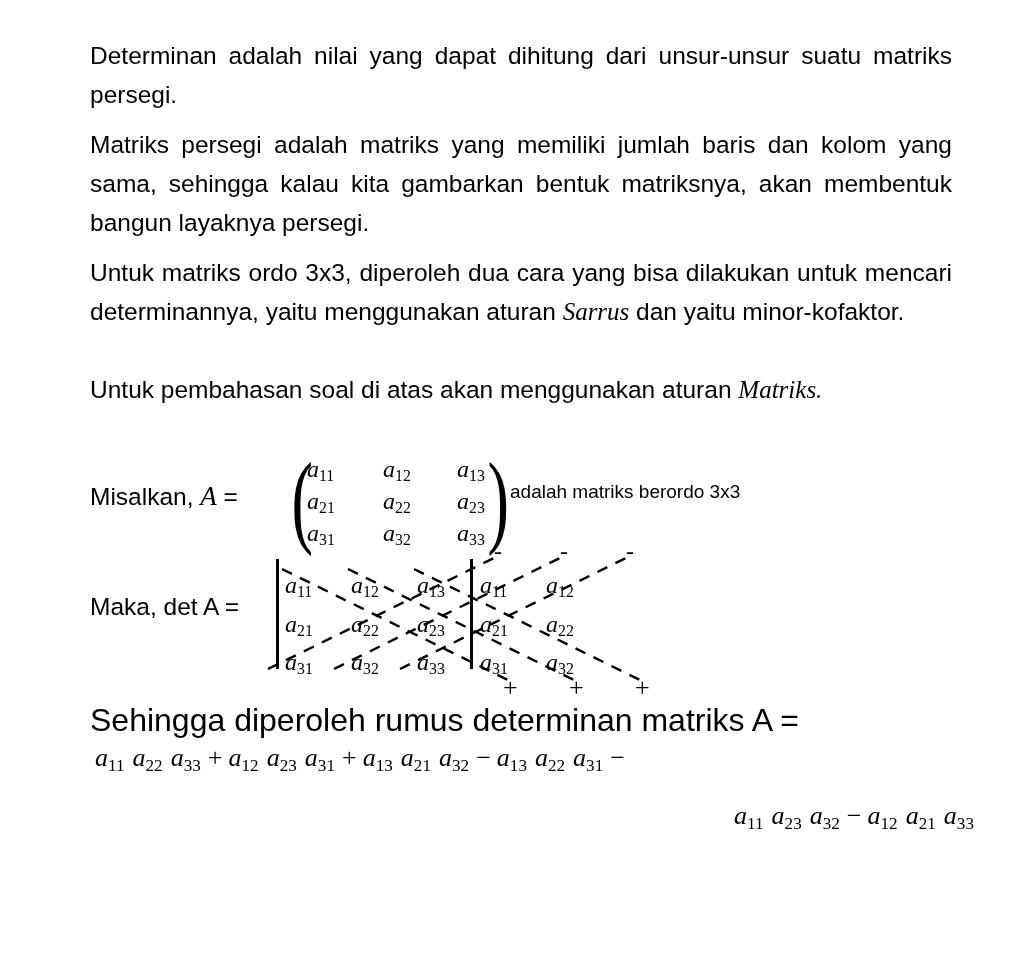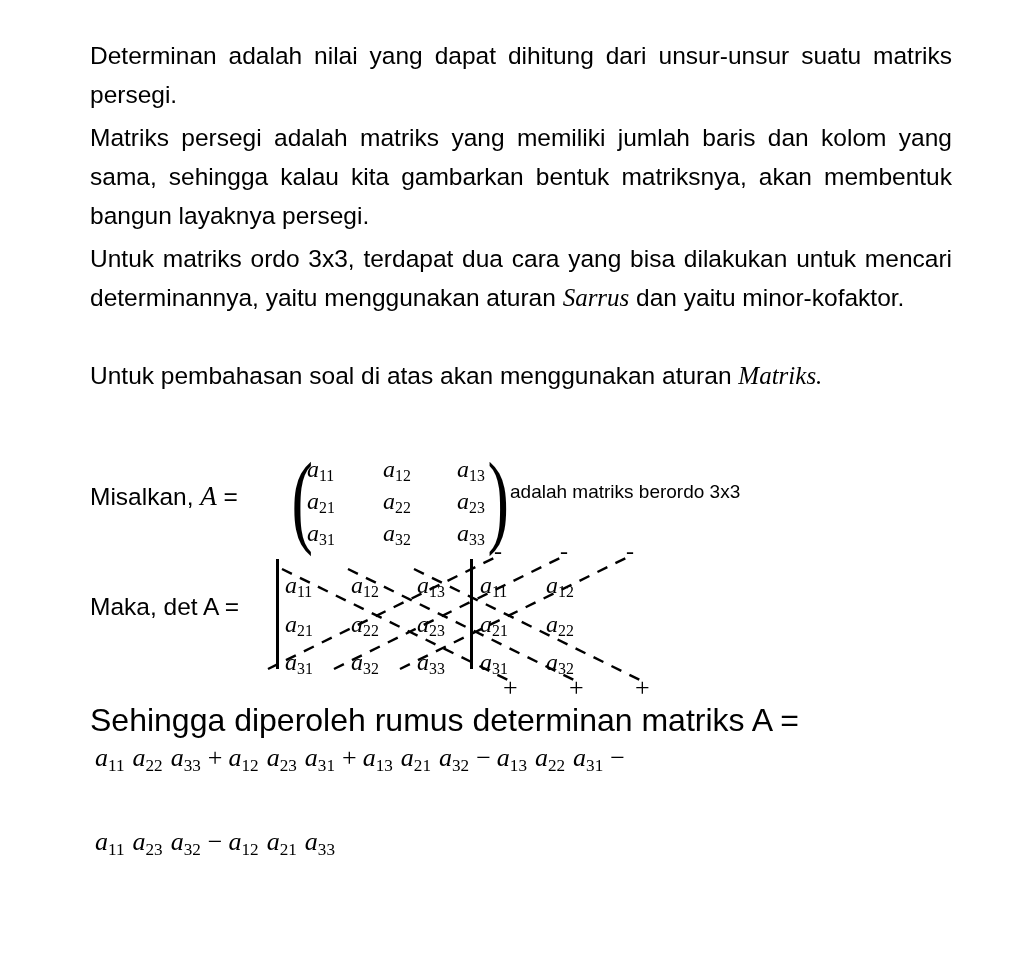--- a/index.html
+++ b/index.html
@@ -27,21 +27,21 @@
     position: absolute;
     left: 90px;
     top: 36px;
     width: 862px;
     font-size: 24.5px;
     line-height: 39px;
     text-align: justify;
     text-justify: inter-word;
   }
   .para { margin: 0; }
-  .para + .para { margin-top: 4px; }
+  .para + .para { margin-top: 11px; }
   .spacer { height: 39px; }
   .it { font-style: italic; font-family: "Liberation Serif", serif; font-size: 25px;}
 
   
   .mi {
     font-family: "Liberation Serif", serif;
     font-style: italic;
     font-size: 24px;
     line-height: 1;
     white-space: nowrap;
@@ -187,34 +187,34 @@
   }
   .formula {
     position: absolute;
     left: 95px;
     width: 880px;
     font-family: "Liberation Serif", serif;
     font-size: 26px;
     white-space: nowrap;
   }
   .formula.l1 { top: 743px; }
-  .formula.l2 { top: 827px; }
+  .formula.l2 { top: 801px; text-align: right; }
   .formula .mi { font-size: 26px; margin-right: 1px; }
   .formula .op { font-size: 26px; padding: 0 6px; }
   .gap { display: inline-block; width: 7px; }
 </style>
 </head>
 <body>
 
 <div class="page">
 
   <div class="body-text">
     <p class="para">Determinan adalah nilai yang dapat dihitung dari unsur-unsur suatu matriks persegi.</p>
     <p class="para">Matriks persegi adalah matriks yang memiliki jumlah baris dan kolom yang sama, sehingga kalau kita gambarkan bentuk matriksnya, akan membentuk bangun layaknya persegi.</p>
-    <p class="para"><span>Untuk matriks ordo 3x3, terdapat dua cara yang bisa dilakukan untuk mencari determinannya, yaitu menggunakan aturan </span><span class="it">Sarrus</span><span> dan yaitu minor-kofaktor.</span></p>
+    <p class="para"><span>Untuk matriks ordo 3x3, diperoleh dua cara yang bisa dilakukan untuk mencari determinannya, yaitu menggunakan aturan </span><span class="it">Sarrus</span><span> dan yaitu minor-kofaktor.</span></p>
     <div class="spacer"></div>
     <p class="para"><span>Untuk pembahasan soal di atas akan menggunakan aturan </span><span class="it">Matriks.</span></p>
   </div>
 
   <div class="misalkan-row">
     <span class="misalkan-label"><span>Misalkan, </span><span class="Aitalic">A</span><span> = </span></span>
 
     <div class="matrix-wrap">
       <div class="paren left"><span>(</span></div>
       <div class="paren right"><span>)</span></div>

